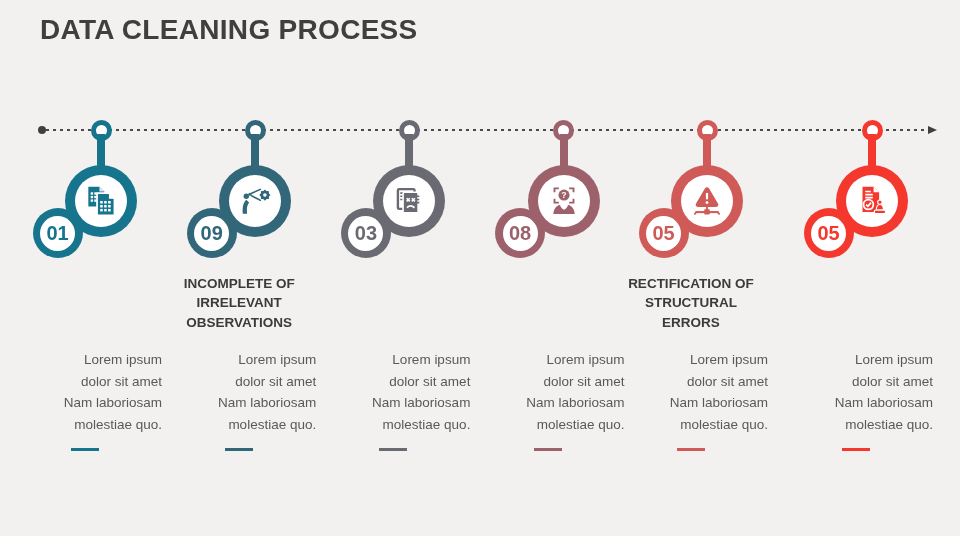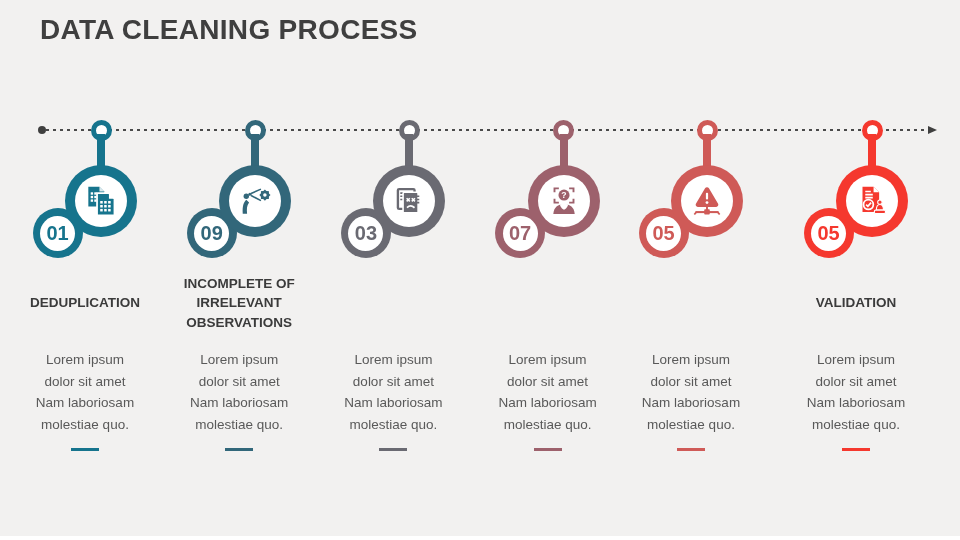--- a/index.html
+++ b/index.html
@@ -48,21 +48,21 @@
     font-size:20px;font-weight:700;color:var(--c);
   }
   .step-title{
     position:absolute;left:0;top:272px;width:154px;height:62px;
     display:flex;align-items:center;justify-content:center;text-align:center;
     font-size:13.5px;line-height:19.5px;font-weight:700;color:#3b3b3b;
     padding:0 2px;box-sizing:border-box;
   }
   .step-body{
     position:absolute;left:0;top:349px;width:154px;
-    text-align:center;font-size:13.5px;line-height:21.5px;color:#595959;
+    text-align:right;font-size:13.5px;line-height:21.5px;color:#595959;
     white-space:pre-line;
   }
   .step-underline{position:absolute;left:63px;top:448px;width:28px;height:2.5px;background:var(--c);}
 </style>
 </head>
 <body>
 
 <div id="slide">
   <h1 id="slide-title">DATA CLEANING PROCESS</h1>
 
@@ -102,21 +102,20 @@
         <rect x="23" y="34" width="3.2" height="3.2"></rect>
                 <rect x="28" y="34" width="3.2" height="3.2"></rect>
                 <rect x="33" y="34" width="3.2" height="3.2"></rect>
       </g>
     </svg>
   </div>
     </div>
     <div class="badge">
       <span>01</span>
     </div>
-    <div class="step-title">DEDUPLICATION</div>
     <div class="step-body">Lorem ipsum
 dolor sit amet
 Nam laboriosam
 molestiae quo.</div>
     <div class="step-underline"></div>
   </div>
 
   <div class="step" style="left: 162.2px; --c: #32677a;">
     <div class="marker"></div>
     <div class="stem"></div>
@@ -195,21 +194,21 @@
         <path d="M30.5 26 h5.5 v-5"></path>
       </g>
       <circle cx="24" cy="16.5" r="7" fill="currentColor"></circle>
       <text x="24" y="20.5" text-anchor="middle" font-size="11" font-weight="bold" fill="#fff" font-family="Liberation Sans, sans-serif">?</text>
       <path d="M10.5 40.5 c0.5-9 6-12.5 13.5-12.5 c7.5 0 13 3.5 13.5 12.5 Z" fill="currentColor"></path>
       <path d="M18.5 28.5 c1.5 4.5 4.5 6.5 5.5 6.5 c1 0 4-2 5.5-6.5 c-3.5-1.5-7.5-1.5-11 0 Z" fill="#fff"></path>
     </svg>
   </div>
     </div>
     <div class="badge">
-      <span>07</span>
+      <span>08</span>
     </div>
     <div class="step-body">Lorem ipsum
 dolor sit amet
 Nam laboriosam
 molestiae quo.</div>
     <div class="step-underline"></div>
   </div>
 
   <div class="step" style="left: 614px; --c: #cf5a57;">
     <div class="marker"></div>
@@ -226,20 +225,21 @@
       <path d="M24 31.5 v4" stroke="currentColor" stroke-width="2.4" fill="none"></path>
       <path d="M9.5 38 H38.5" stroke="currentColor" stroke-width="2.6" fill="none"></path>
       <path d="M10.5 38 l-2.5 3 M37.5 38 l2.5 3" stroke="currentColor" stroke-width="2.2" fill="none"></path>
       <rect x="20.5" y="34.5" width="7" height="6.5" rx="1" fill="currentColor"></rect>
     </svg>
   </div>
     </div>
     <div class="badge">
       <span>05</span>
     </div>
+    <div class="step-title">RECTIFICATION OF STRUCTURAL ERRORS</div>
     <div class="step-body">Lorem ipsum
 dolor sit amet
 Nam laboriosam
 molestiae quo.</div>
     <div class="step-underline"></div>
   </div>
 
   <div class="step" style="left: 779px; --c: #f5382e;">
     <div class="marker"></div>
     <div class="stem"></div>
@@ -258,21 +258,20 @@
         <circle cx="34" cy="25.5" r="2.8" fill="currentColor"></circle>
         <path d="M29.5 35.5 c0-5 2.2-7 4.5-7 c2.3 0 4.5 2 4.5 7 Z" fill="currentColor"></path>
         <rect x="27" y="35.5" width="14" height="4.2" rx="1.5" fill="currentColor"></rect>
       </g>
     </svg>
   </div>
     </div>
     <div class="badge">
       <span>05</span>
     </div>
-    <div class="step-title">VALIDATION</div>
     <div class="step-body">Lorem ipsum
 dolor sit amet
 Nam laboriosam
 molestiae quo.</div>
     <div class="step-underline"></div>
   </div>
 </div>
 </div>
 
 </body></html>

